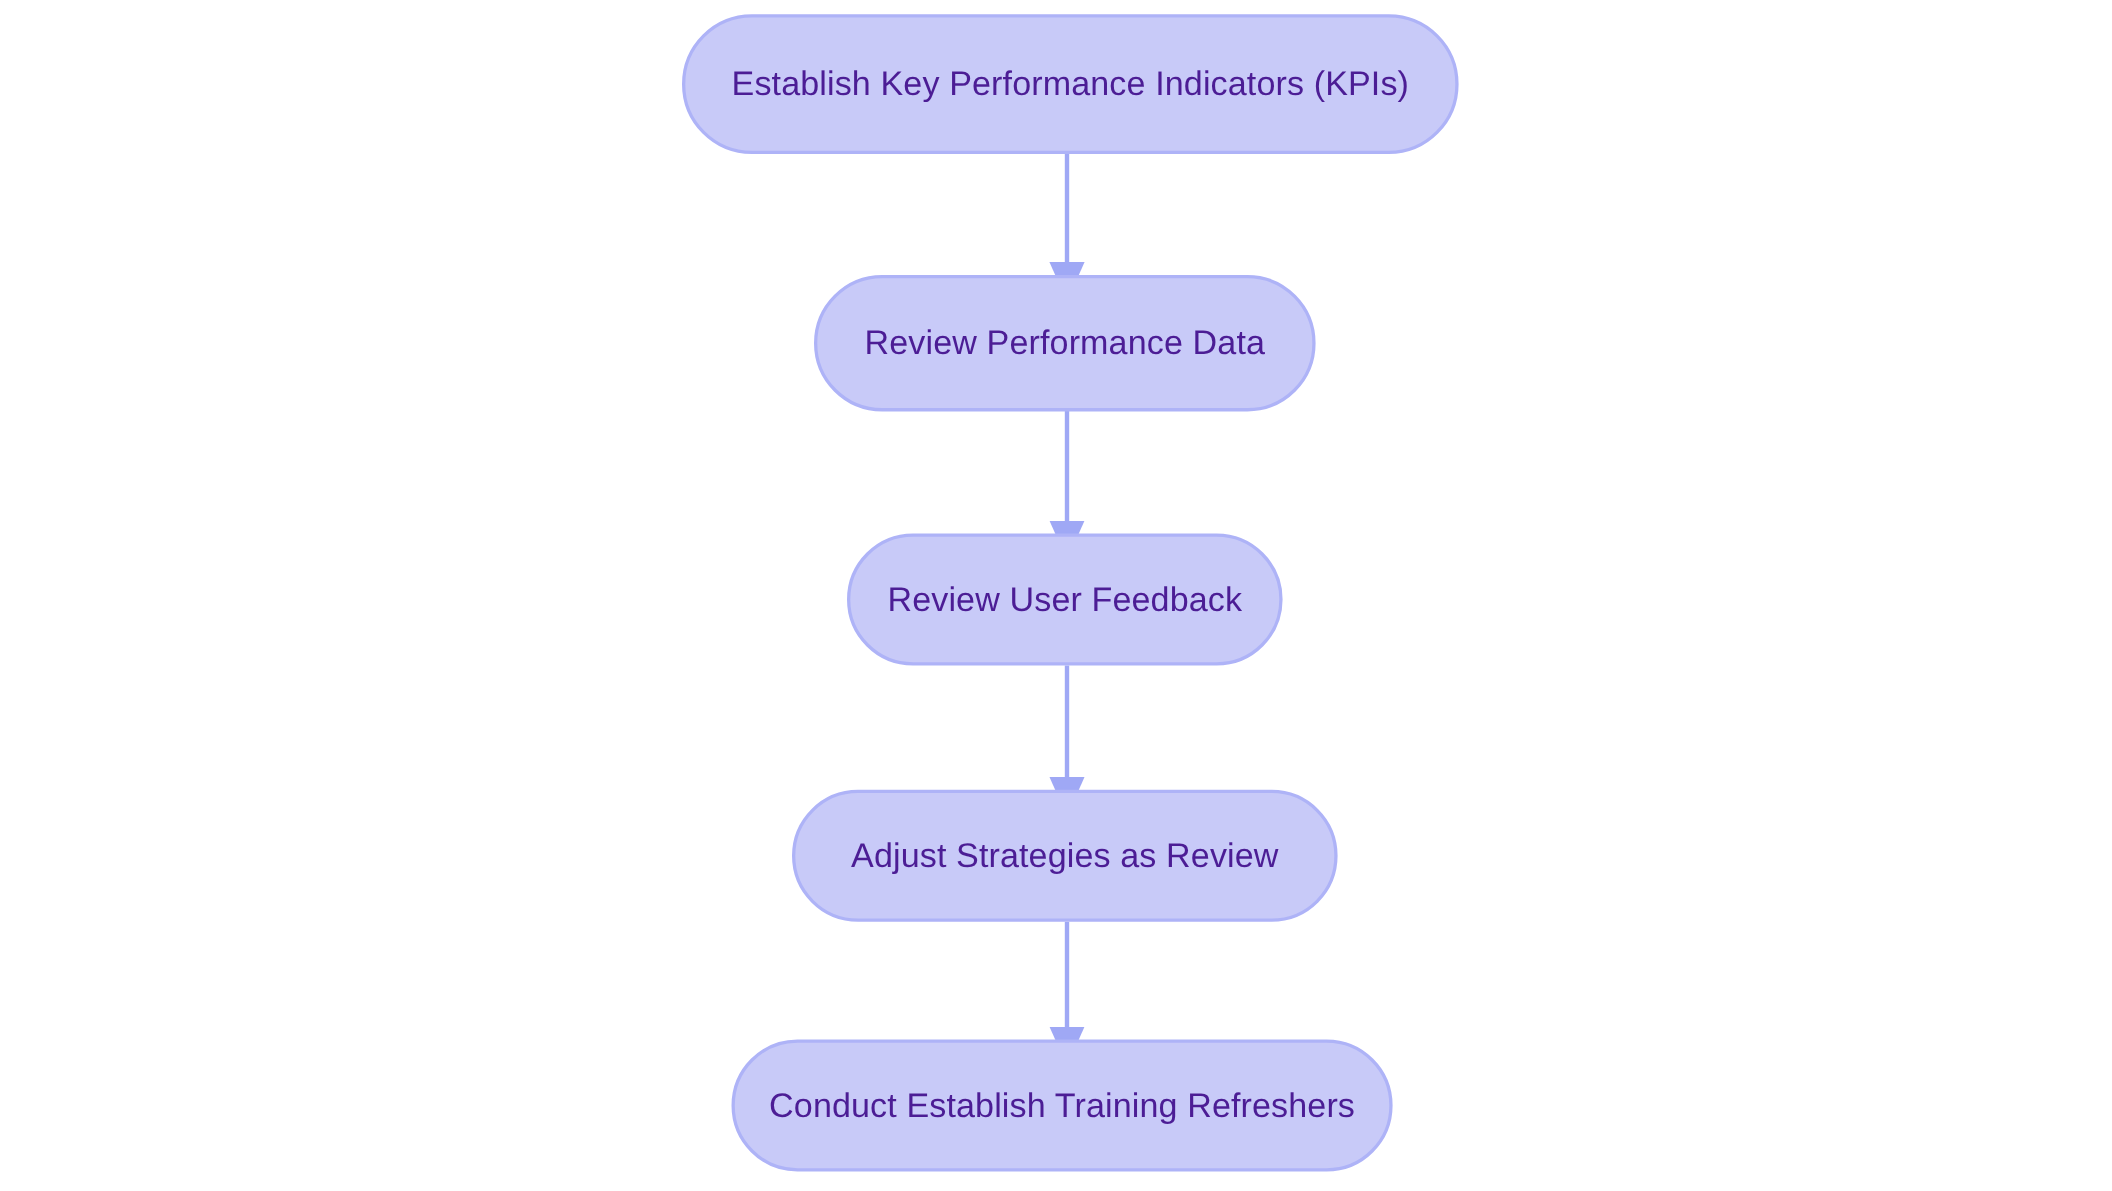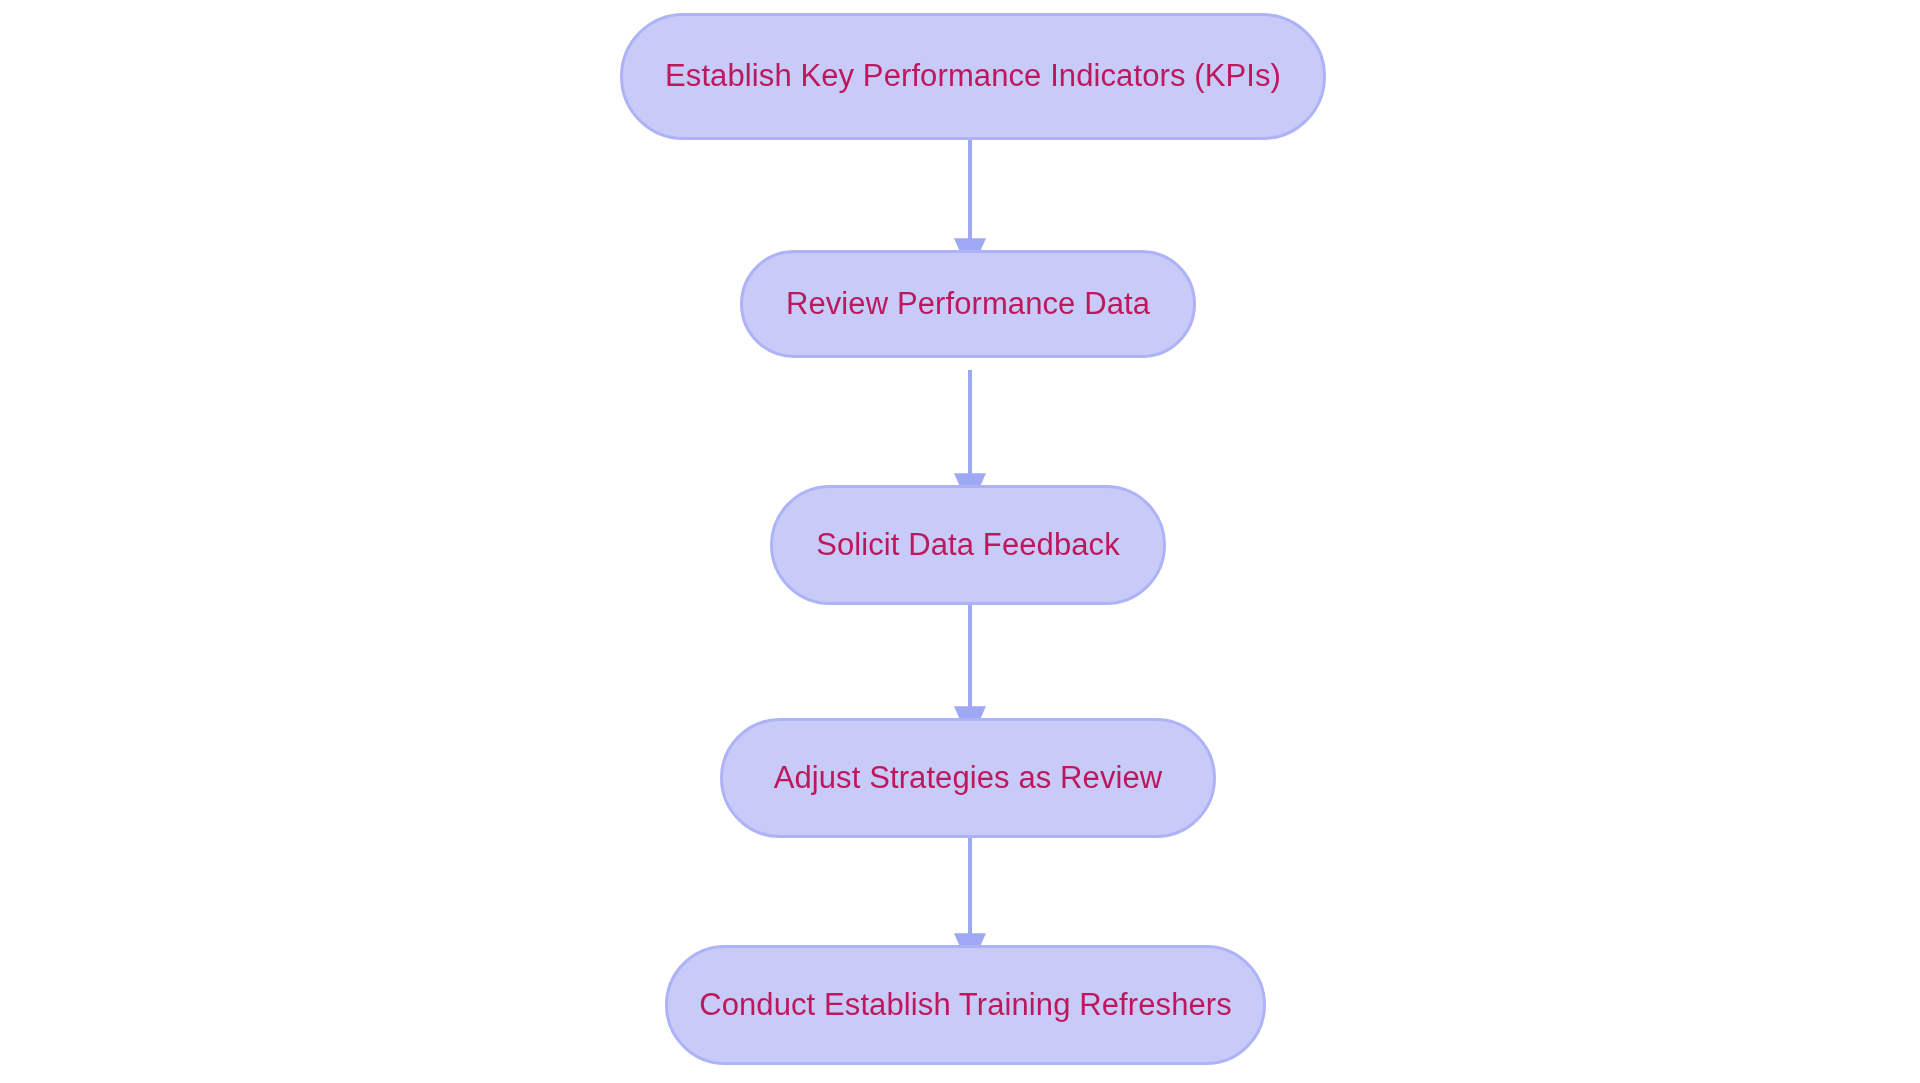--- a/index.html
+++ b/index.html
@@ -39,33 +39,33 @@
     display: flex;
     align-items: center;
     justify-content: center;
     background: #c8caf8;
     border: 3px solid #aeb3f7;
     border-radius: 999px;
     height: 127px;
     z-index: 2;
   }
   .node-label {
-    color: #be185d;
+    color: #4c1d95;
     font-size: 31px;
     font-weight: 400;
     line-height: 1.1;
     letter-spacing: 0.1px;
     white-space: nowrap;
     text-align: center;
     font-family: "Liberation Sans", "DejaVu Sans", sans-serif;
   }
 
   
   #node-0 { left: 620px;  top: 13px;   width: 706px; height: 127px; }
-  #node-1 { left: 740px;  top: 250px;  width: 456px; height: 108px; }
+  #node-1 { left: 740px;  top: 250px;  width: 456px; height: 124px; }
   #node-2 { left: 770px;  top: 485px;  width: 396px; height: 120px; }
   #node-3 { left: 720px;  top: 718px;  width: 496px; height: 120px; }
   #node-4 { left: 665px;  top: 945px;  width: 601px; height: 120px; }
 </style>
 </head>
 <body>
 
 <div id="flowchart-canvas">
 
   <svg id="connector-layer" width="1920" height="1083" viewBox="0 0 1920 1083" xmlns="http://www.w3.org/2000/svg">
@@ -86,21 +86,21 @@
 
   <div class="node" id="node-0">
     <span class="node-label">Establish Key Performance Indicators (KPIs)</span>
   </div>
 
   <div class="node" id="node-1">
     <span class="node-label">Review Performance Data</span>
   </div>
 
   <div class="node" id="node-2">
-    <span class="node-label">Solicit Data Feedback</span>
+    <span class="node-label">Review User Feedback</span>
   </div>
 
   <div class="node" id="node-3">
     <span class="node-label">Adjust Strategies as Review</span>
   </div>
 
   <div class="node" id="node-4">
     <span class="node-label">Conduct Establish Training Refreshers</span>
   </div>
 

